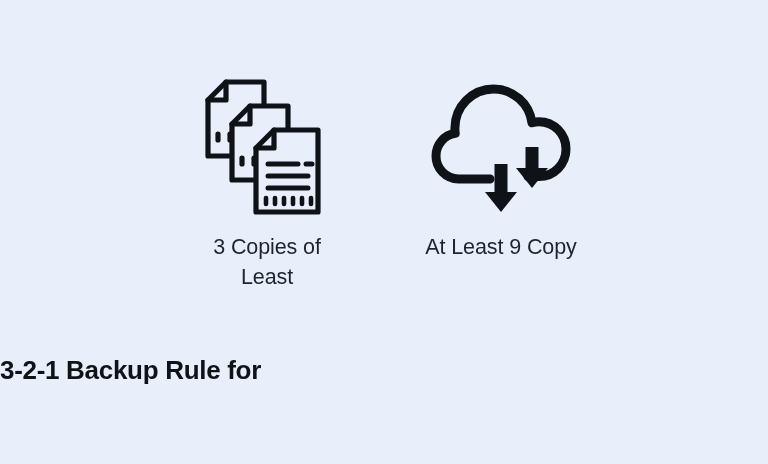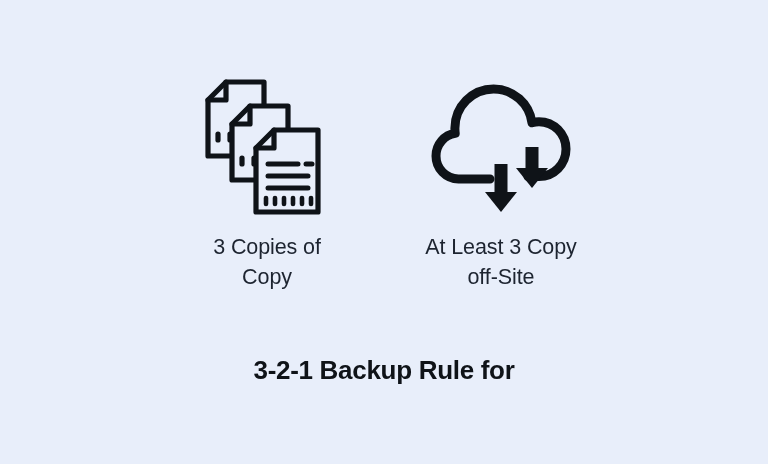--- a/index.html
+++ b/index.html
@@ -55,21 +55,21 @@
     text-align: center;
     letter-spacing: -0.1px;
     font-weight: 400;
     max-width: 200px;
   }
   .headline {
     position: absolute;
     top: 352px;
     left: 0;
     width: 768px;
-    text-align: center;
+    text-align: left;
     font-size: 26px;
     line-height: 36px;
     font-weight: 700;
     color: #0f1318;
     letter-spacing: -0.3px;
   }
   .headline .line { display: block; }
   svg { display: block; }
 </style>
 </head>
@@ -104,21 +104,21 @@
           <path d="M64 120 L64 126" stroke-width="4.6"></path>
           <path d="M73 120 L73 126" stroke-width="4.6"></path>
           <path d="M82 120 L82 126" stroke-width="4.6"></path>
           <path d="M91 120 L91 126" stroke-width="4.6"></path>
           <path d="M100 120 L100 126" stroke-width="4.6"></path>
           <path d="M109 120 L109 126" stroke-width="4.6"></path>
         </svg>
       </div>
       <div class="caption">
         <span>3 Copies of</span><br>
-        <span>Copy</span>
+        <span>Least</span>
       </div>
     </div>
 
 
     <div class="column col-cloud">
       <div class="icon-box">
         <svg width="146" height="140" viewBox="0 0 146 140" fill="none" stroke="#0f1318" stroke-width="9" stroke-linecap="round" stroke-linejoin="round">
 
           <path d="M62 101 L30.5 101
                    C18 101 8 90.6 8 78
@@ -136,22 +136,21 @@
             <path d="M57 114 L89 114 L73 134 Z"></path>
           </g>
 
           <g fill="#0f1318" stroke="none">
             <rect x="97.5" y="69" width="13" height="27"></rect>
             <path d="M88 90 L120 90 L104 110 Z"></path>
           </g>
         </svg>
       </div>
       <div class="caption">
-        <span>At Least 3 Copy</span><br>
-        <span>off-Site</span>
+        <span>At Least 9 Copy</span><br>
       </div>
     </div>
 
   </div>
 
   <div class="headline">
     <span class="line">3-2-1 Backup Rule for</span>
   </div>
 
 </div>

